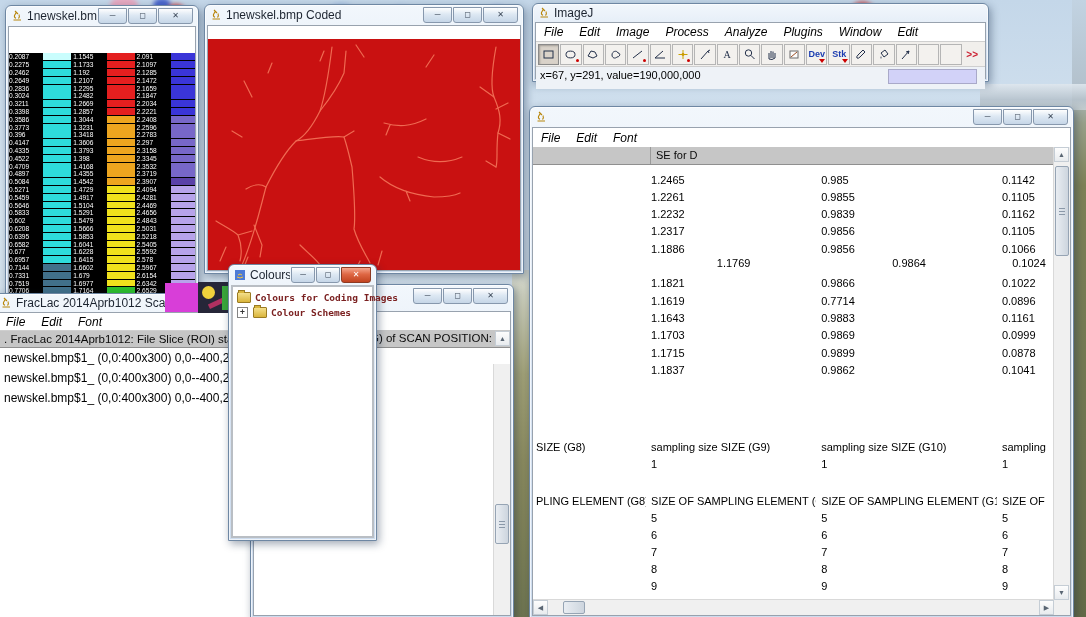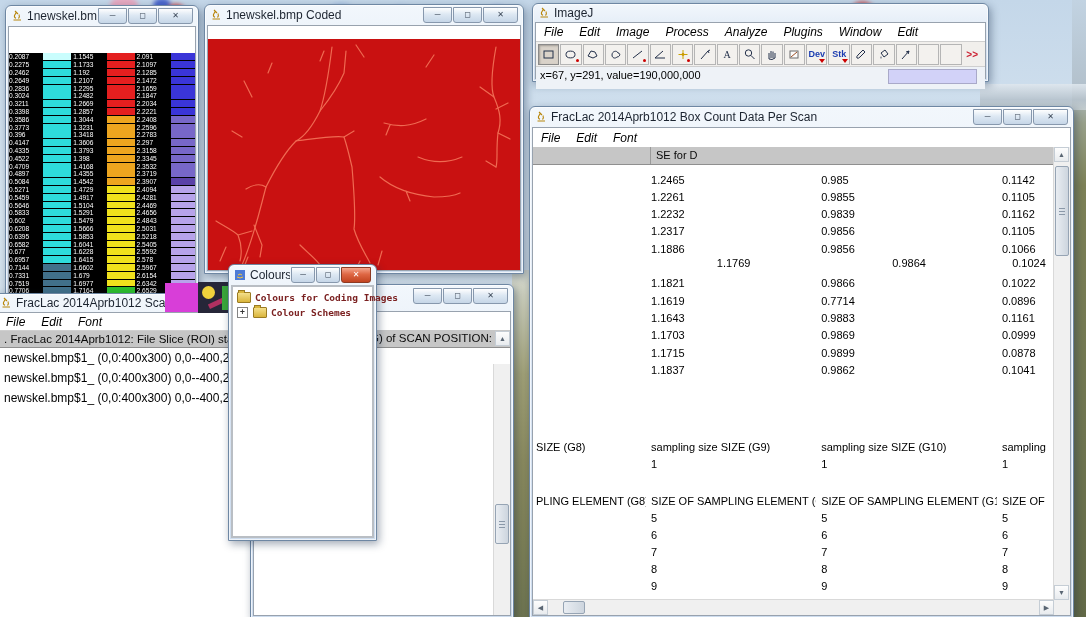--- a/index.html
+++ b/index.html
@@ -620,21 +620,20 @@
     </div>
   </div>
 
   <div class="win" style="left:529px;top:106px;width:543px;height:511px;z-index:7;">
     <div class="titlebar">
       <span class="appicon">
         <svg width="12" height="12" viewBox="0 0 12 12">
             <path d="M4 1 L7 4 M5.5 2 L3.5 5.5 Q3 7.6 5 8.3 M2.5 10 L10 10 M7.5 8.5 Q9 7 8 4.5" stroke="#b8860b" stroke-width="1.1" fill="none"></path>
           </svg>
       </span>
-      <span class="title-txt">FracLac 2014Aprb1012 Box Count Data Per Scan</span>
       <span class="tbtns">
         <span class="tbtn">─</span>
         <span class="tbtn">◻</span>
         <span class="tbtn close">✕</span>
       </span>
     </div>
     <div class="inner" style="top:20px;">
       <div class="menubar" style="height:19px;">
 
       <span class="mi">File</span>

